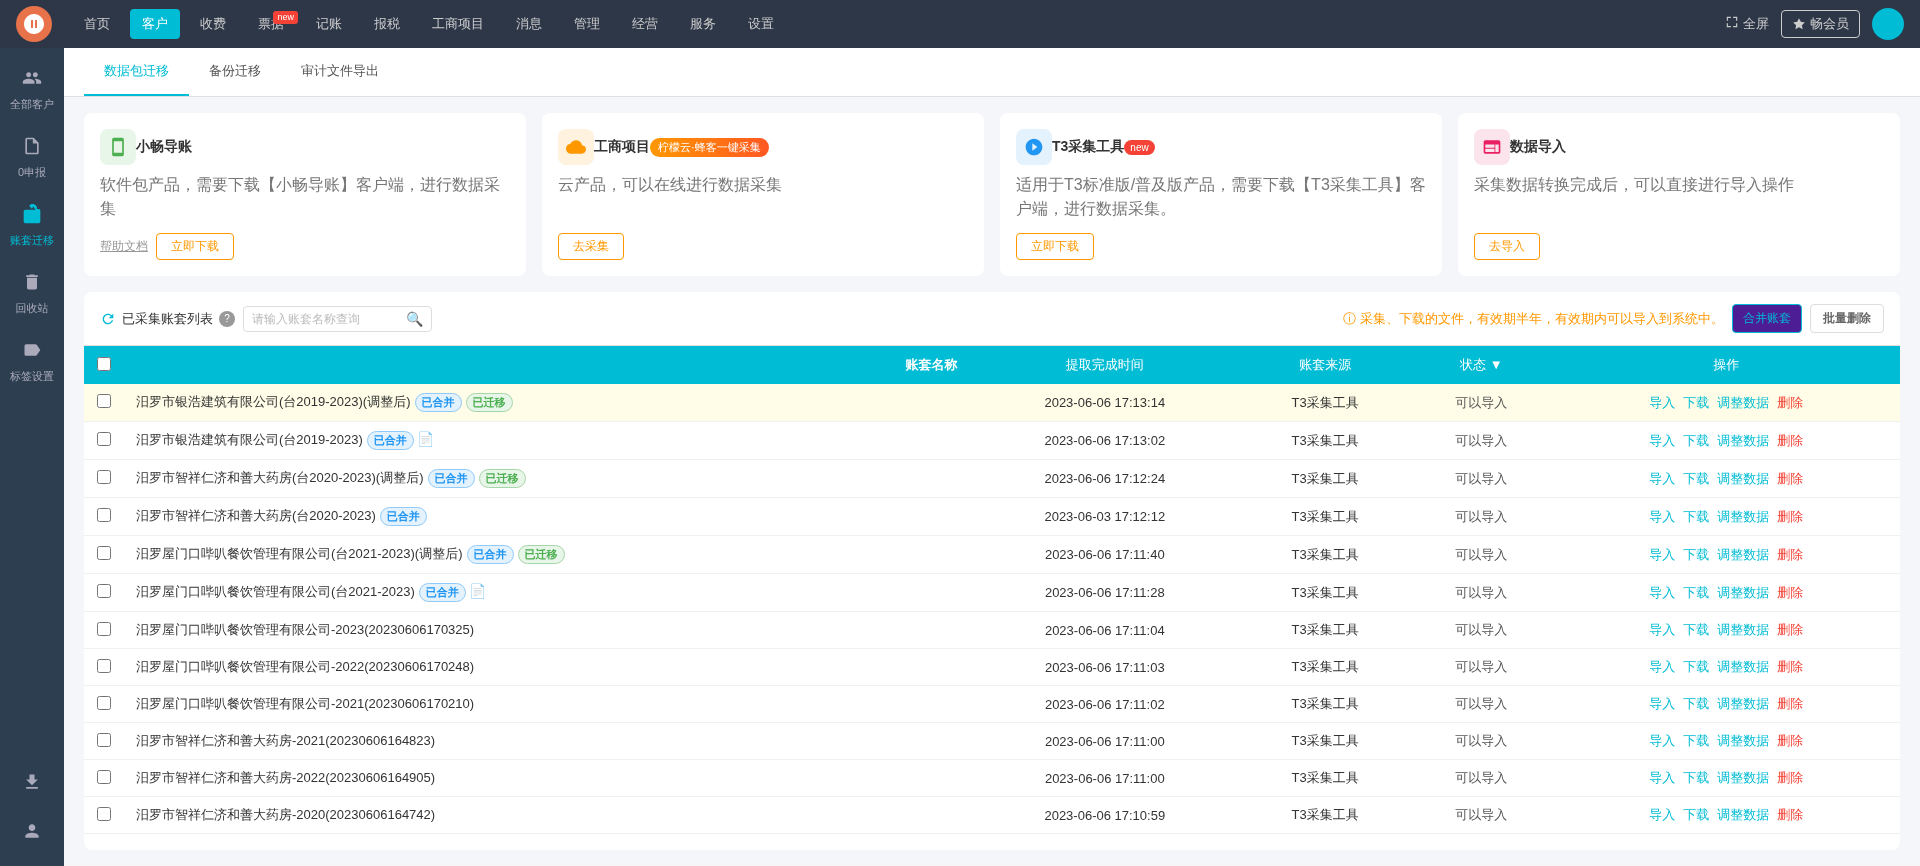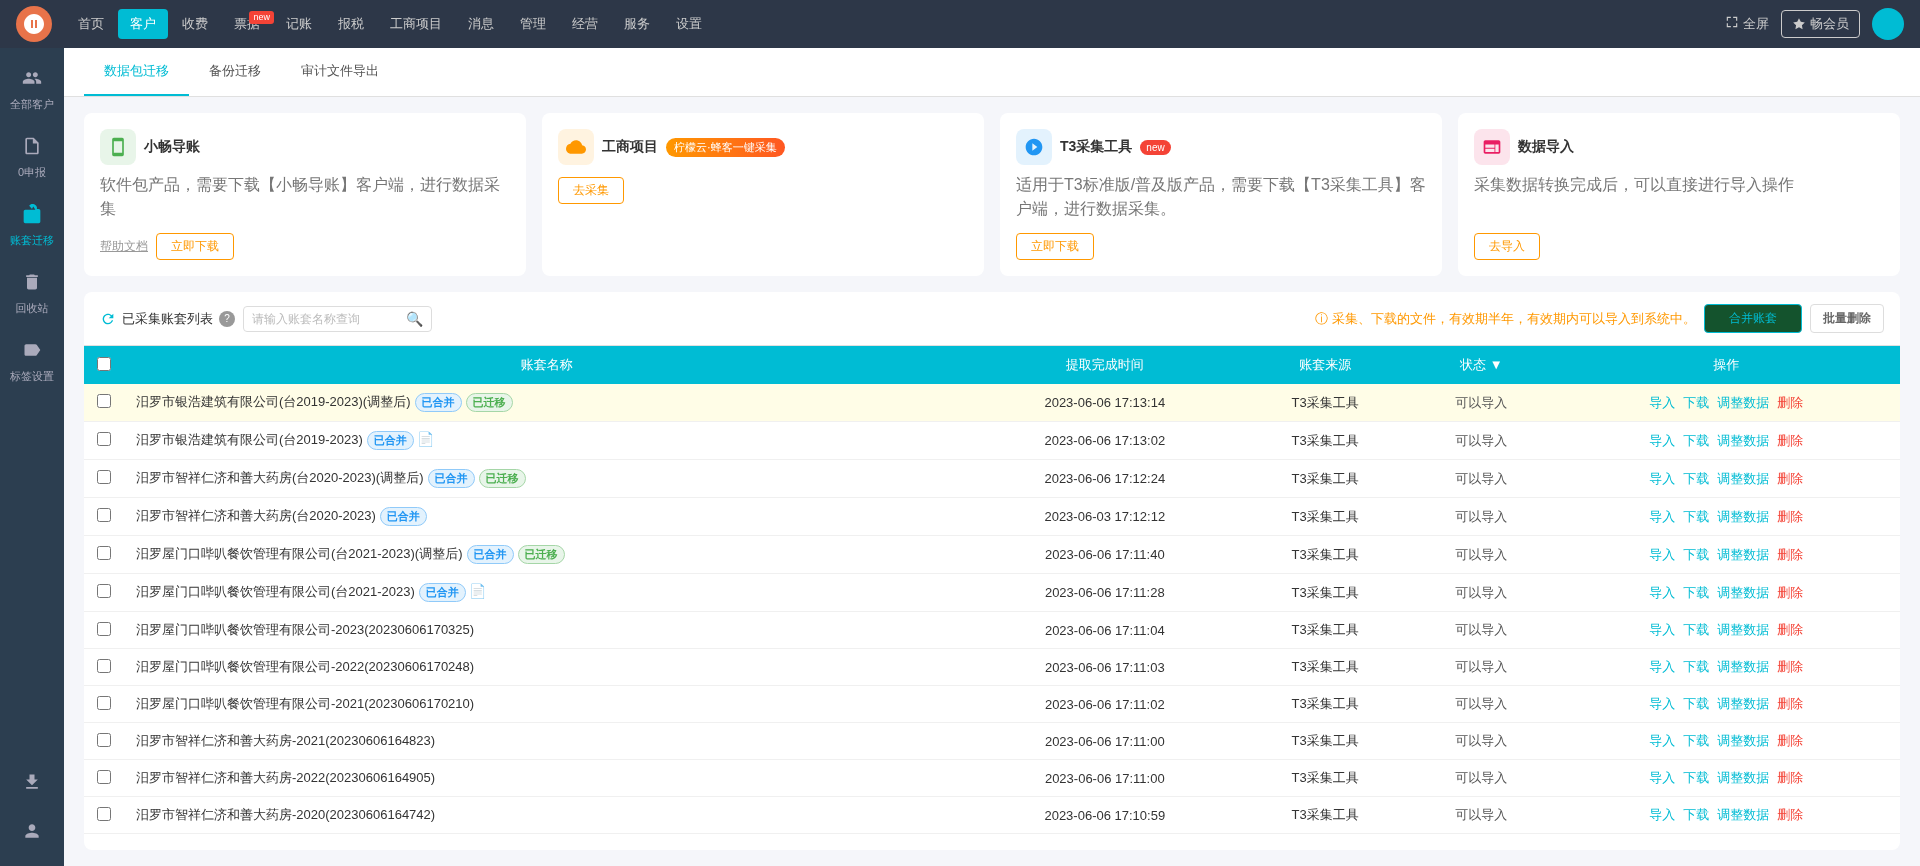--- a/index.html
+++ b/index.html
@@ -6,21 +6,21 @@
     body { background: #f0f2f5; display: flex; flex-direction: column; height: 866px; overflow: hidden; }
 
     
     .top-nav {
       background: #2d3748;
       height: 48px;
       display: flex;
       align-items: center;
       padding: 0 16px;
       flex-shrink: 0;
-      gap: 2px;
+      gap: 8px;
     }
     .top-nav .logo {
       width: 36px; height: 36px;
       background: #e8734a;
       border-radius: 50%;
       display: flex; align-items: center; justify-content: center;
       color: white; font-size: 16px; font-weight: bold;
       margin-right: 12px;
       flex-shrink: 0;
     }
@@ -166,21 +166,20 @@
       border-radius: 8px;
       padding: 16px;
       display: flex;
       flex-direction: column;
       gap: 8px;
       min-height: 120px;
     }
     .card-header {
       display: flex;
       align-items: center;
-      gap: 8px;
     }
     .card-icon {
       width: 36px; height: 36px;
       border-radius: 8px;
       display: flex; align-items: center; justify-content: center;
       font-size: 18px;
       flex-shrink: 0;
     }
     .card-icon.green { background: #e8f5e9; color: #4caf50; }
     .card-icon.orange { background: #fff3e0; color: #ff9800; }
@@ -260,22 +259,22 @@
       margin-left: auto;
       color: #ff9800;
       font-size: 12px;
       display: flex;
       align-items: center;
       gap: 4px;
     }
     .btn-merge {
       border: 1px solid #00bcd4;
       color: #00bcd4;
-      background: #14532d;
-      padding: 5px 24px;
+      background: #4c1d95;
+      padding: 5px 10px;
       border-radius: 4px;
       cursor: pointer;
       font-size: 12px;
     }
     .btn-batch-delete {
       border: 1px solid #ddd;
       color: #666;
       background: white;
       padding: 5px 12px;
       border-radius: 4px;
@@ -297,21 +296,21 @@
       background: #00bcd4;
       color: white;
     }
     thead th {
       padding: 10px 12px;
       text-align: center;
       font-weight: normal;
       white-space: nowrap;
     }
     thead th:first-child { width: 40px; }
-    thead th:nth-child(2) { text-align: center; }
+    thead th:nth-child(2) { text-align: right; font-weight: bold; }
     tbody tr {
       border-bottom: 1px solid #f0f0f0;
     }
     tbody tr.highlighted { background: #fffde7; }
     tbody td {
       padding: 9px 12px;
       text-align: center;
       color: #333;
     }
     tbody td:nth-child(2) { text-align: left; }
@@ -473,20 +472,21 @@
         <div class="card">
           <div class="card-header">
             <div class="card-icon orange">
               <svg width="20" height="20" viewBox="0 0 24 24" fill="#ff9800">
                   <path d="M19.35 10.04C18.67 6.59 15.64 4 12 4 9.11 4 6.6 5.64 5.35 8.04 2.34 8.36 0 10.91 0 14c0 3.31 2.69 6 6 6h13c2.76 0 5-2.24 5-5 0-2.64-2.05-4.78-4.65-4.96z"></path>
                 </svg>
             </div>
             <span class="card-title">工商项目</span>
             <span class="cloud-badge">柠檬云·蜂客一键采集</span>
           </div>
+          <div class="card-desc">云产品，可以在线进行数据采集</div>
           <div class="card-actions">
             <button class="btn-outline">去采集</button>
           </div>
         </div>
 
         <div class="card">
           <div class="card-header">
             <div class="card-icon blue">
               <svg width="20" height="20" viewBox="0 0 24 24" fill="#2196f3">
                   <path d="M12 2C6.48 2 2 6.48 2 12s4.48 10 10 10 10-4.48 10-10S17.52 2 12 2zm-2 14.5v-9l6 4.5-6 4.5z"></path>

